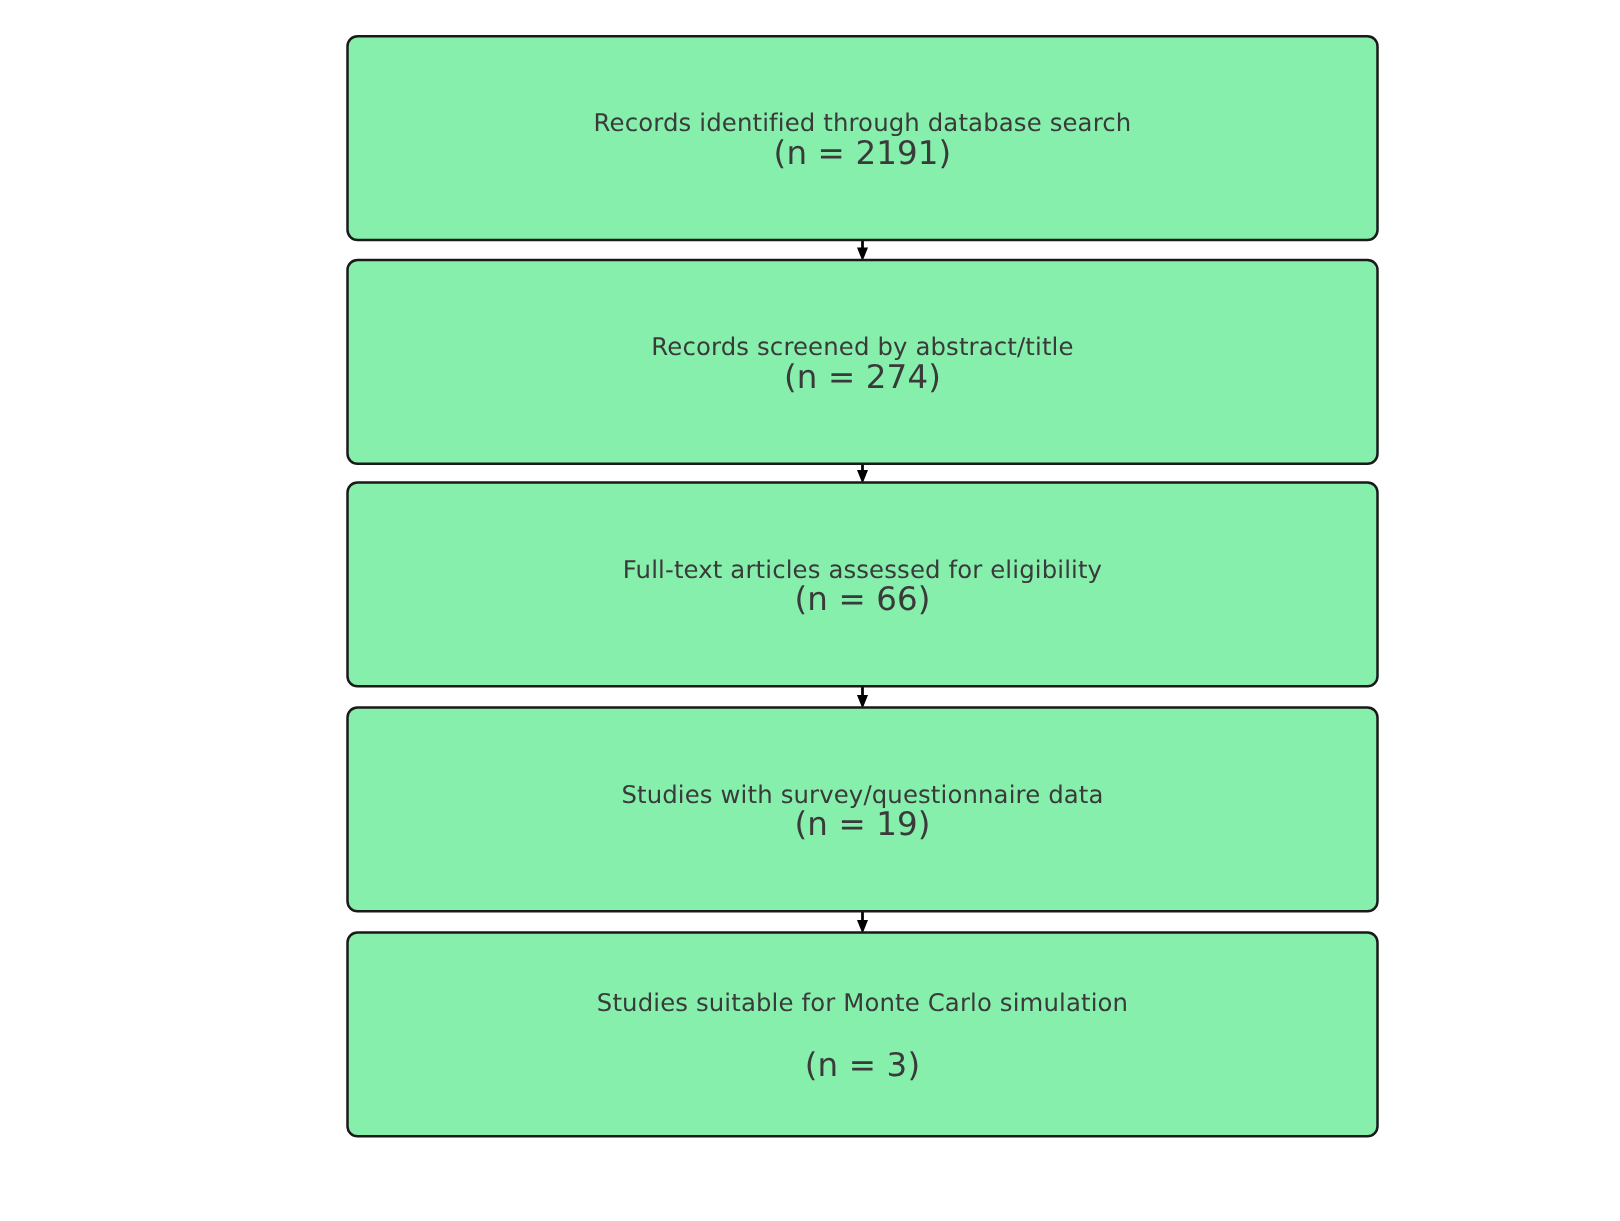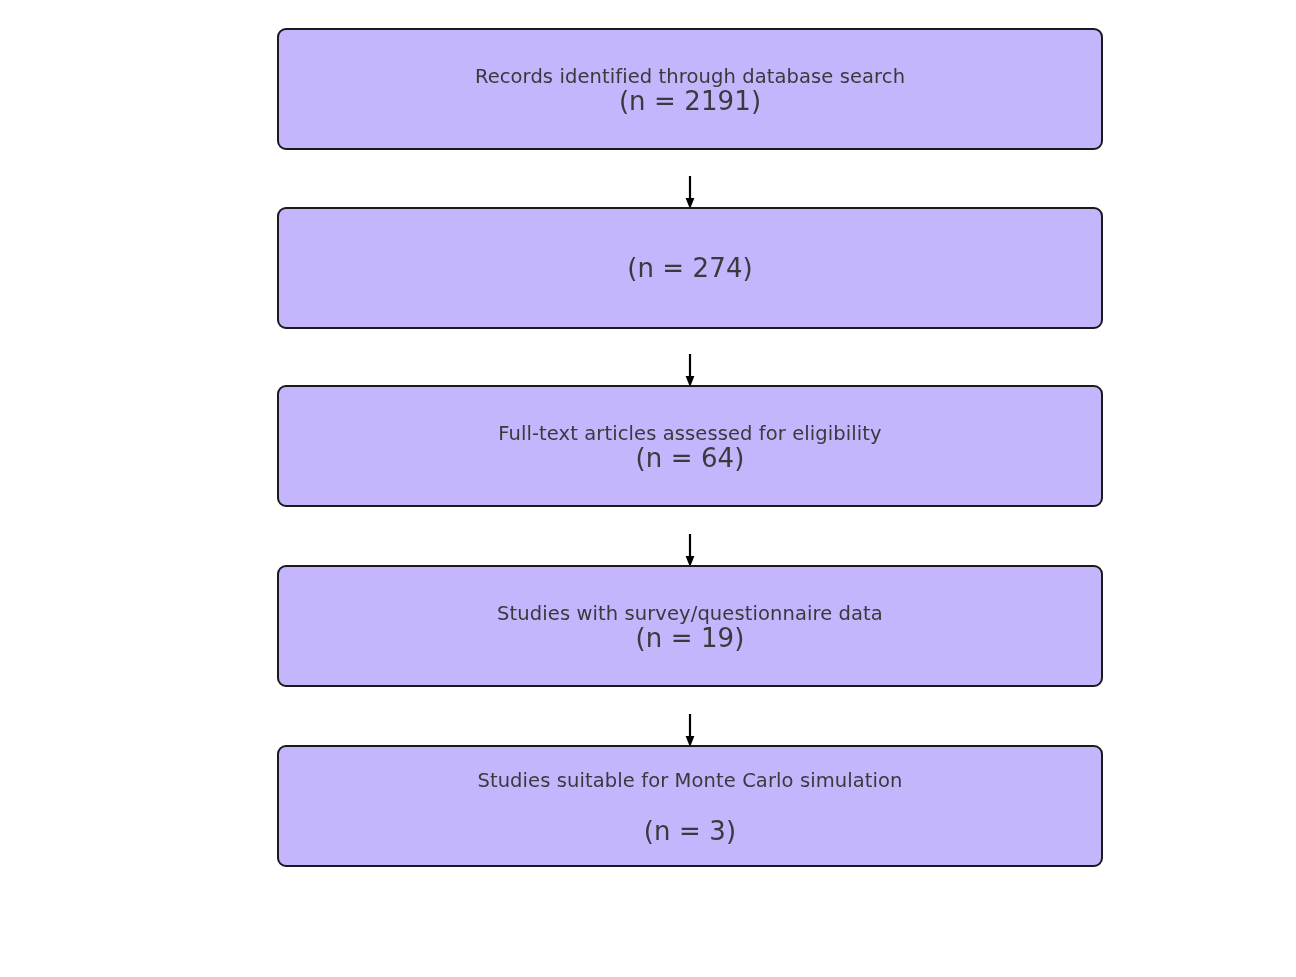--- a/index.html
+++ b/index.html
@@ -19,23 +19,23 @@
     position: absolute;
     left: 0;
     top: 0;
     width: 1296px;
     height: 977px;
   }
   .flow-stage {
     position: absolute;
     left: 277px;
     width: 826px;
-    height: 122px;
+    height: 165px;
     box-sizing: border-box;
-    background: #c4b5fd;
+    background: #86efac;
     border: 2px solid #1a1a1a;
     border-radius: 9px;
     display: flex;
     flex-direction: column;
     align-items: center;
     justify-content: center;
     z-index: 2;
   }
   .stage-label {
     font-size: 19.5px;
@@ -79,33 +79,34 @@
   </div>
 
   <div class="flow-connector" style="top:176px;">
     <svg viewBox="0 0 12 34" xmlns="http://www.w3.org/2000/svg">
       <line x1="6" y1="0" x2="6" y2="26" stroke="#000000" stroke-width="2.2"></line>
       <polygon points="6,33 1.6,22 10.4,22" fill="#000000"></polygon>
     </svg>
   </div>
 
   <div class="flow-stage" style="top:207px;">
+    <div class="stage-label">Records screened by abstract/title</div>
     <div class="stage-count">(n = 274)</div>
   </div>
 
   <div class="flow-connector" style="top:354px;">
     <svg viewBox="0 0 12 34" xmlns="http://www.w3.org/2000/svg">
       <line x1="6" y1="0" x2="6" y2="26" stroke="#000000" stroke-width="2.2"></line>
       <polygon points="6,33 1.6,22 10.4,22" fill="#000000"></polygon>
     </svg>
   </div>
 
   <div class="flow-stage" style="top:385px;">
     <div class="stage-label">Full-text articles assessed for eligibility</div>
-    <div class="stage-count">(n = 64)</div>
+    <div class="stage-count">(n = 66)</div>
   </div>
 
   <div class="flow-connector" style="top:534px;">
     <svg viewBox="0 0 12 34" xmlns="http://www.w3.org/2000/svg">
       <line x1="6" y1="0" x2="6" y2="26" stroke="#000000" stroke-width="2.2"></line>
       <polygon points="6,33 1.6,22 10.4,22" fill="#000000"></polygon>
     </svg>
   </div>
 
   <div class="flow-stage" style="top:565px;">

